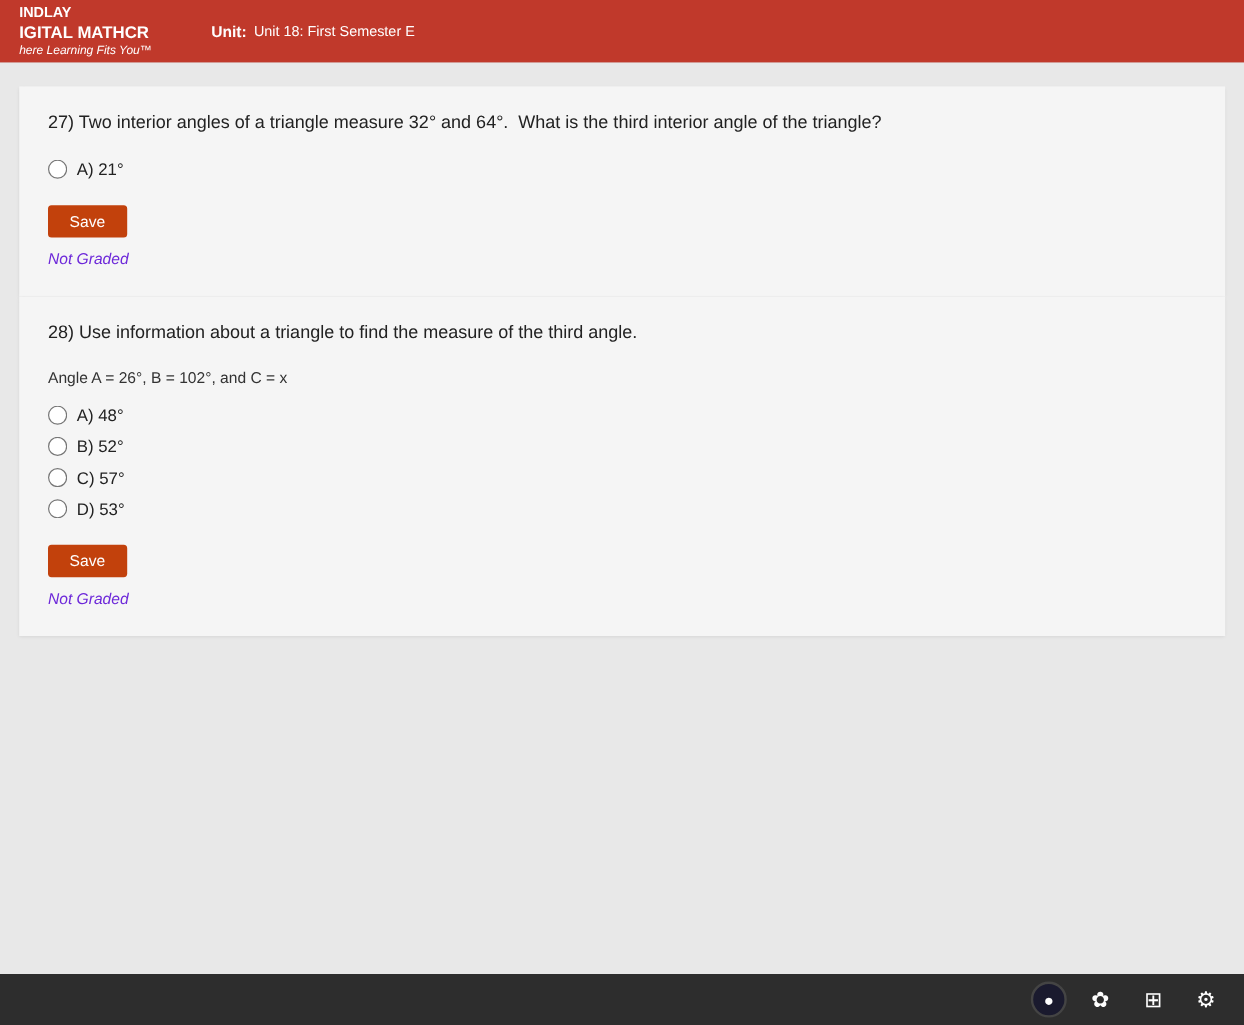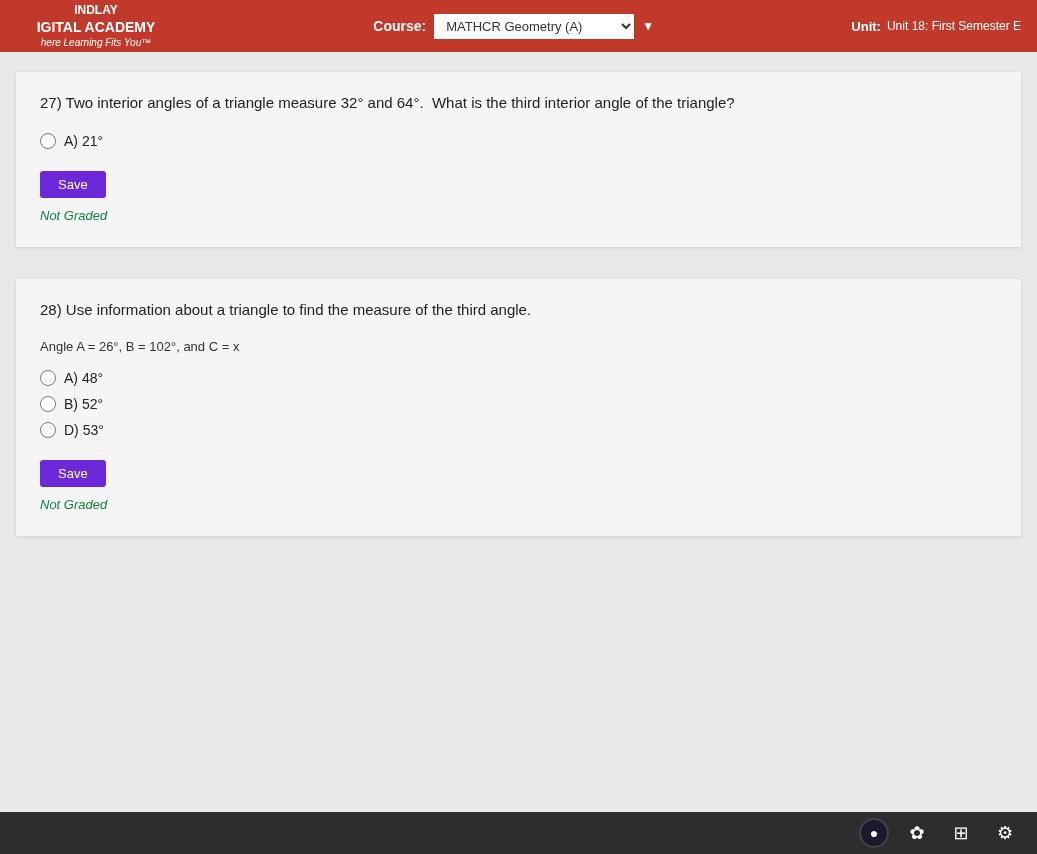--- a/index.html
+++ b/index.html
@@ -21,21 +21,20 @@
       position: relative;
     }
     .header-brand {
       display: flex;
       flex-direction: column;
       color: white;
       font-size: 12px;
       font-weight: bold;
       line-height: 1.3;
       min-width: 160px;
-      text-align: center;
     }
     .header-brand .academy-name {
       font-size: 14px;
       font-weight: bold;
     }
     .header-brand .tagline {
       font-size: 10px;
       font-weight: normal;
       font-style: italic;
     }
@@ -79,21 +78,21 @@
       background-color: #e8e8e8;
       padding: 20px 16px;
       min-height: 802px;
     }
 
     
     .question-card {
       background-color: #f5f5f5;
       border-radius: 0;
       padding: 20px 24px 24px 24px;
-      margin-bottom: 32px;
+      margin-bottom: 0;
       box-shadow: 0 1px 3px rgba(0,0,0,0.1);
     }
 
     .question-text {
       font-size: 15px;
       color: #222;
       margin-bottom: 18px;
       line-height: 1.5;
     }
 
@@ -115,33 +114,33 @@
     }
 
     .answer-option input[type="radio"] {
       width: 16px;
       height: 16px;
       cursor: pointer;
       accent-color: #555;
     }
 
     .save-btn {
-      background-color: #6d28d9;
+      background-color: #c2410c;
       color: white;
       border: none;
       padding: 6px 18px;
       font-size: 13px;
       border-radius: 3px;
       cursor: pointer;
       margin-top: 12px;
       margin-bottom: 6px;
     }
 
     .not-graded {
-      color: #15803d;
+      color: #6d28d9;
       font-size: 13px;
       font-style: italic;
       margin-top: 4px;
     }
 
     
     .taskbar {
       position: fixed;
       bottom: 0;
       left: 0;
@@ -179,29 +178,22 @@
       font-size: 14px;
       border: 2px solid #444;
     }
   </style>
 </head>
 <body>
 
 <div class="header">
   <div class="header-brand">
     <span>INDLAY</span>
-    <span class="academy-name">IGITAL ACADEMY</span>
+    <span class="academy-name">IGITAL MATHCR</span>
     <span class="tagline">here Learning Fits You™</span>
-  </div>
-  <div class="header-course">
-    <span class="course-label">Course:</span>
-    <select class="course-select">
-      <option>MATHCR Geometry (A)</option>
-    </select>
-    <span style="color:white; font-size:12px;">▼</span>
   </div>
   <div class="header-unit">
     <span class="unit-label">Unit:</span>
     <span class="unit-value">Unit 18: First Semester E</span>
   </div>
 </div>
 
 <div class="main-content">
 
   <div class="question-card">
@@ -224,20 +216,24 @@
     </div>
     <div class="question-subtext">Angle A = 26°, B = 102°, and C = x</div>
 
     <div class="answer-option">
       <input type="radio" name="q28" value="A" style="">
       <label>A) 48°</label>
     </div>
     <div class="answer-option">
       <input type="radio" name="q28" value="B" style="">
       <label>B) 52°</label>
+    </div>
+    <div class="answer-option">
+      <input type="radio" name="q28" value="C" style="">
+      <label>C) 57°</label>
     </div>
     <div class="answer-option">
       <input type="radio" name="q28" value="D" style="">
       <label>D) 53°</label>
     </div>
 
     <button class="save-btn">Save</button>
     <div class="not-graded">Not Graded</div>
   </div>
 

